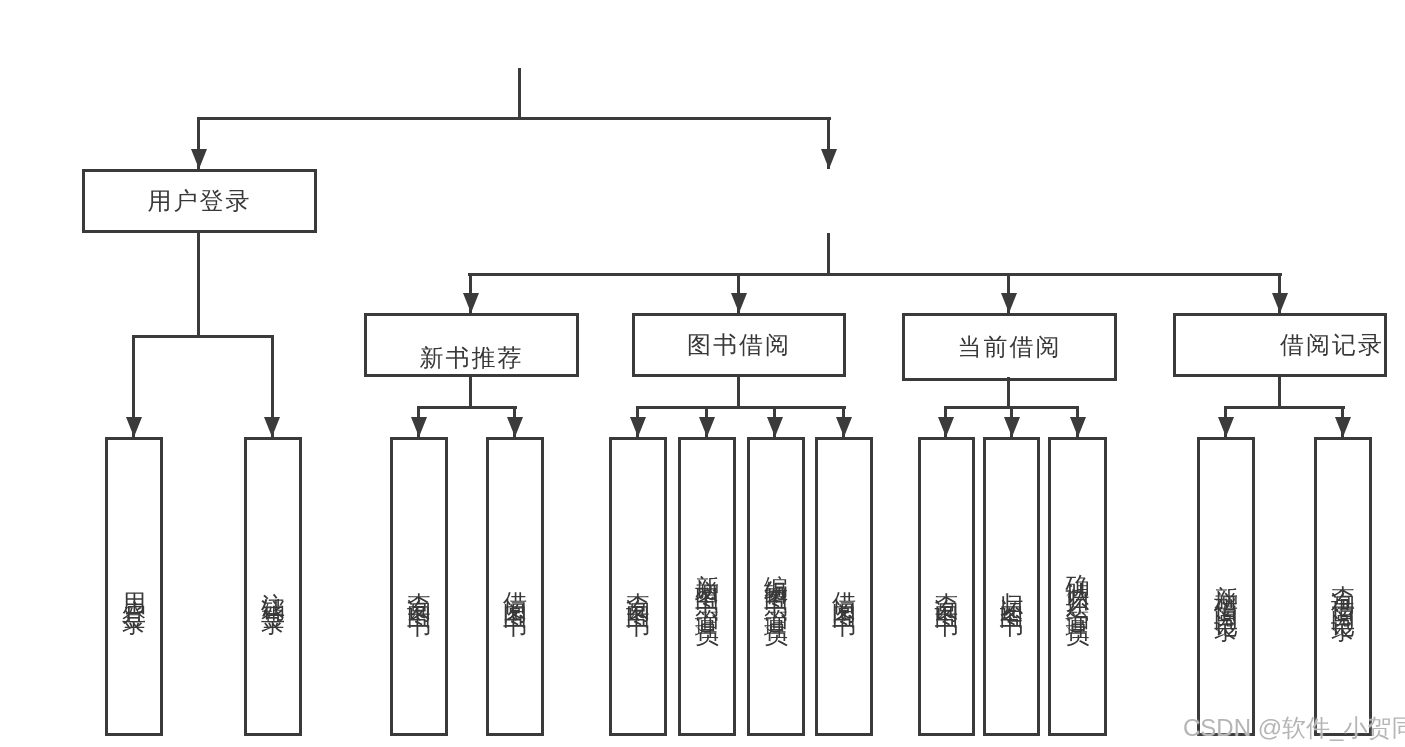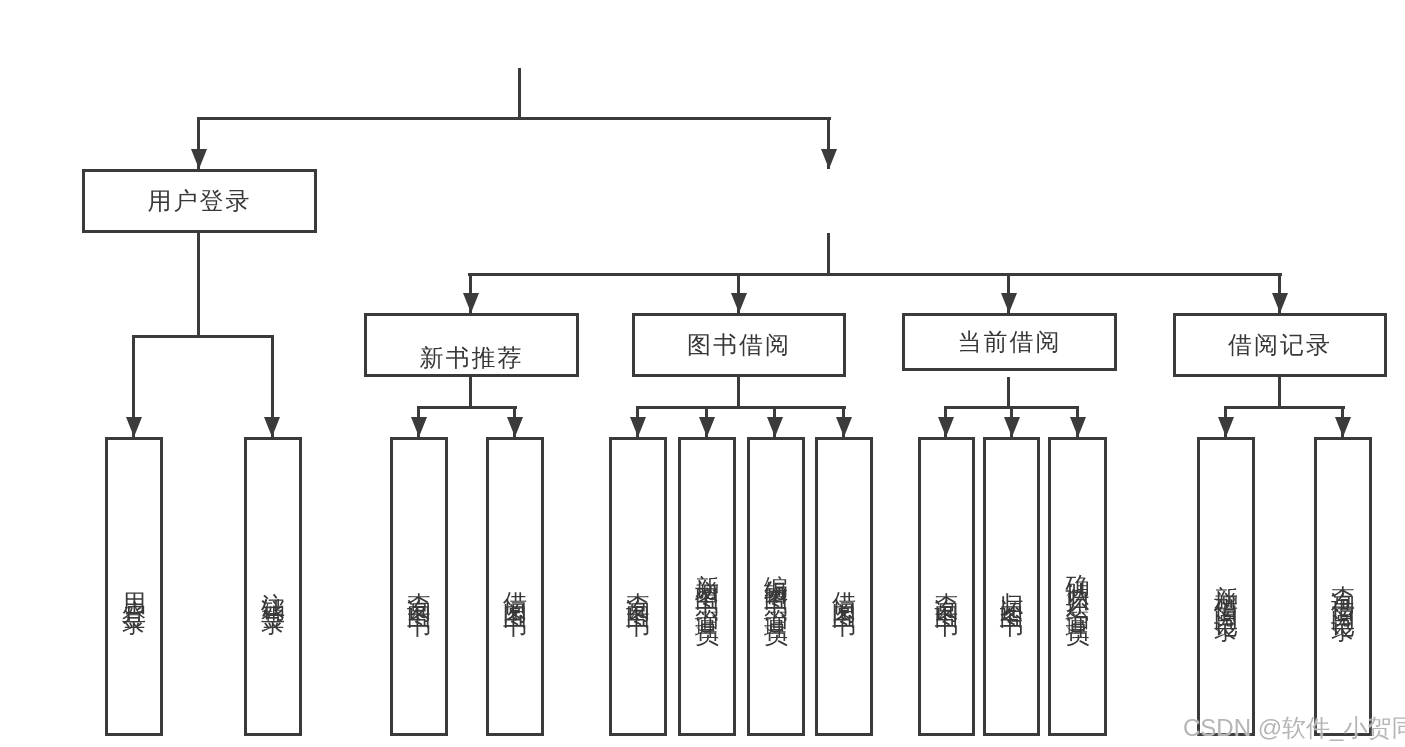--- a/index.html
+++ b/index.html
@@ -89,24 +89,24 @@
   <div class="arrow" style="left:731px; top:293px;"></div>
   <div class="arrow" style="left:1001px; top:293px;"></div>
   <div class="arrow" style="left:1272px; top:293px;"></div>
 
   <div class="box" style="left:364px; top:313px; width:215px; height:64px;align-items:flex-end;">
     <span class="label">新书推荐</span>
   </div>
   <div class="box" style="left:632px; top:313px; width:214px; height:64px;">
     <span class="label">图书借阅</span>
   </div>
-  <div class="box" style="left:902px; top:313px; width:215px; height:58px;align-items:center;">
+  <div class="box" style="left:902px; top:313px; width:215px; height:68px;align-items:center;">
     <span class="label">当前借阅</span>
   </div>
-  <div class="box" style="left:1173px; top:313px; width:214px; height:64px;">
+  <div class="box" style="left:1173px; top:313px; width:214px; height:64px;justify-content:flex-end;">
     <span class="label">借阅记录</span>
   </div>
 
   <div class="line" style="left:469px; top:377px; width:3px; height:31px;"></div>
   <div class="line" style="left:417px; top:406px; width:100px; height:3px;"></div>
   <div class="line" style="left:417px; top:406px; width:3px; height:31px;"></div>
   <div class="line" style="left:513px; top:406px; width:3px; height:31px;"></div>
   <div class="arrow" style="left:411px; top:417px;"></div>
   <div class="arrow" style="left:507px; top:417px;"></div>
 

